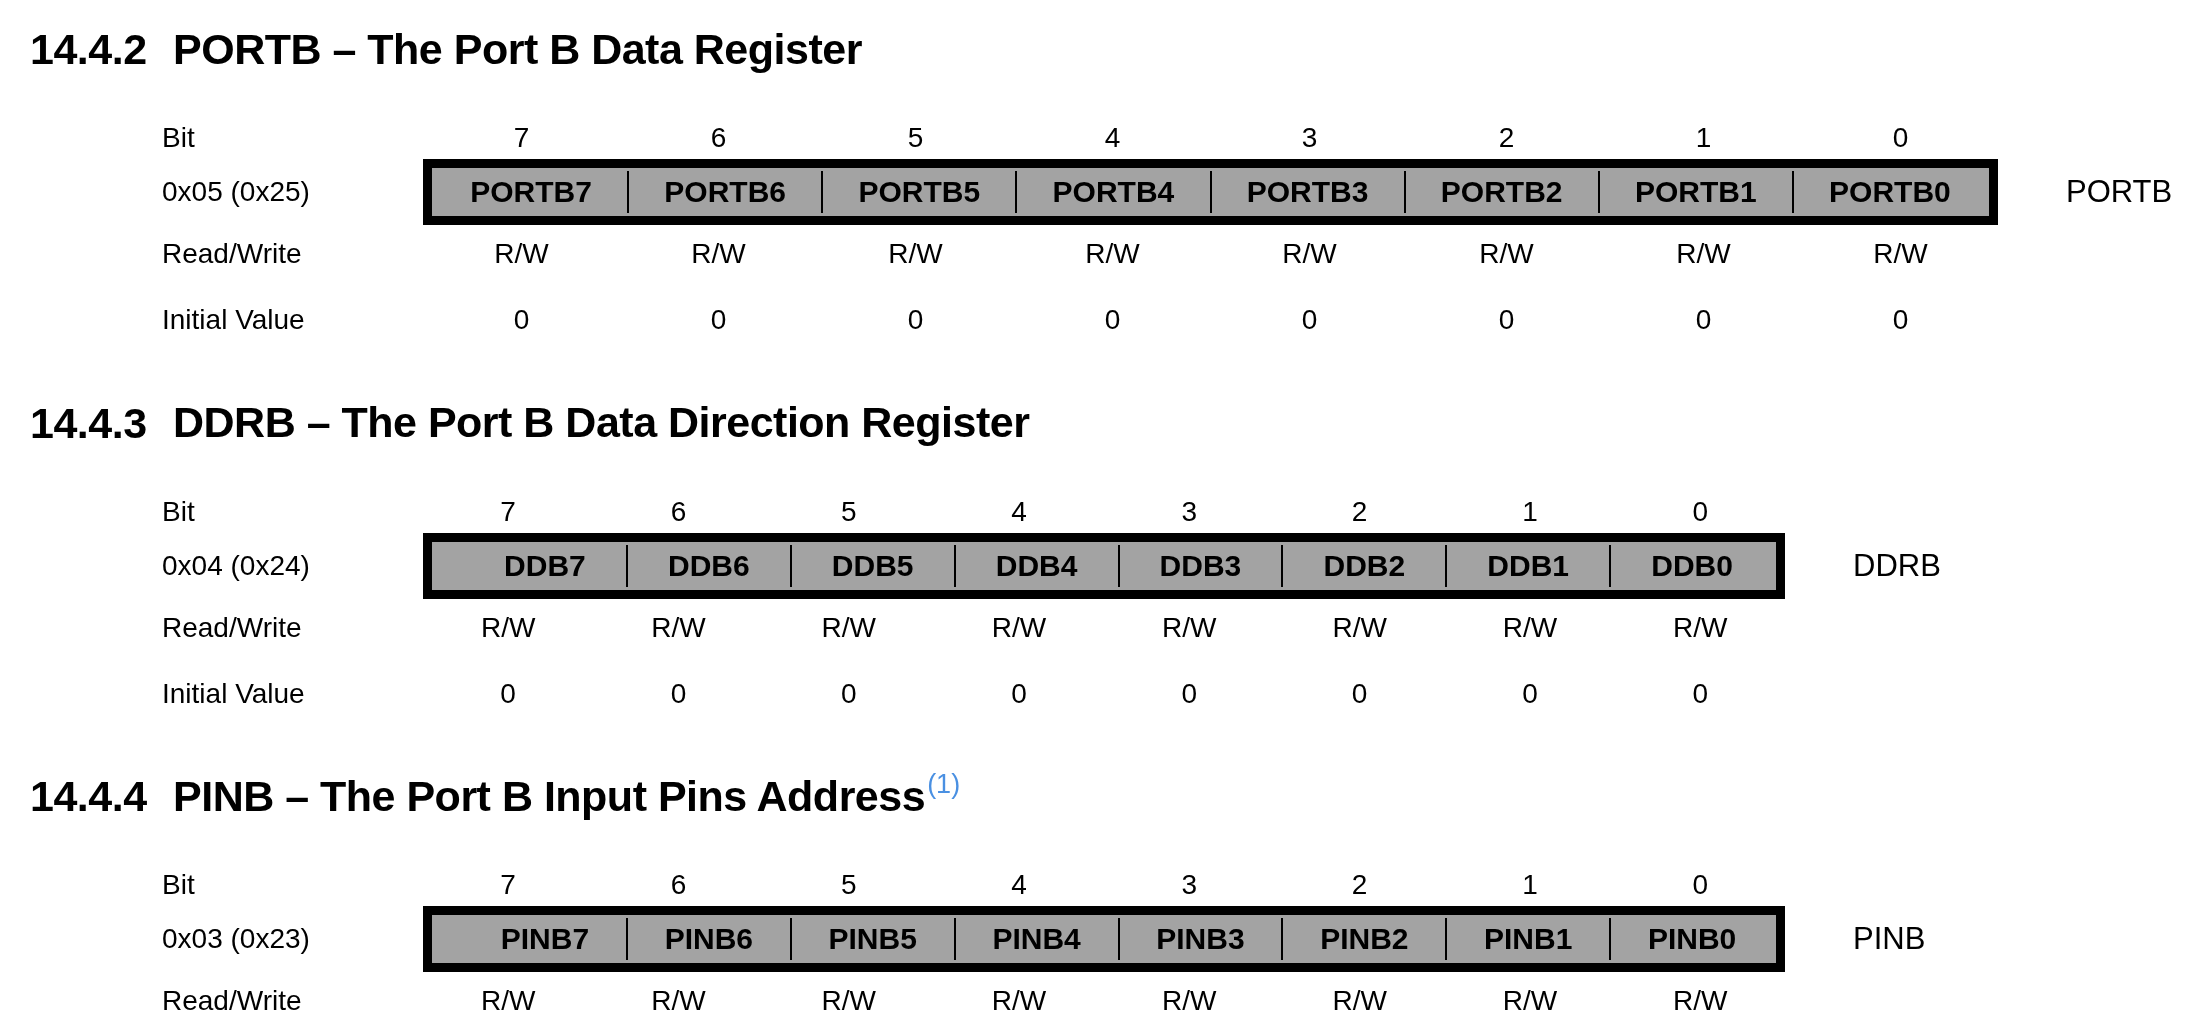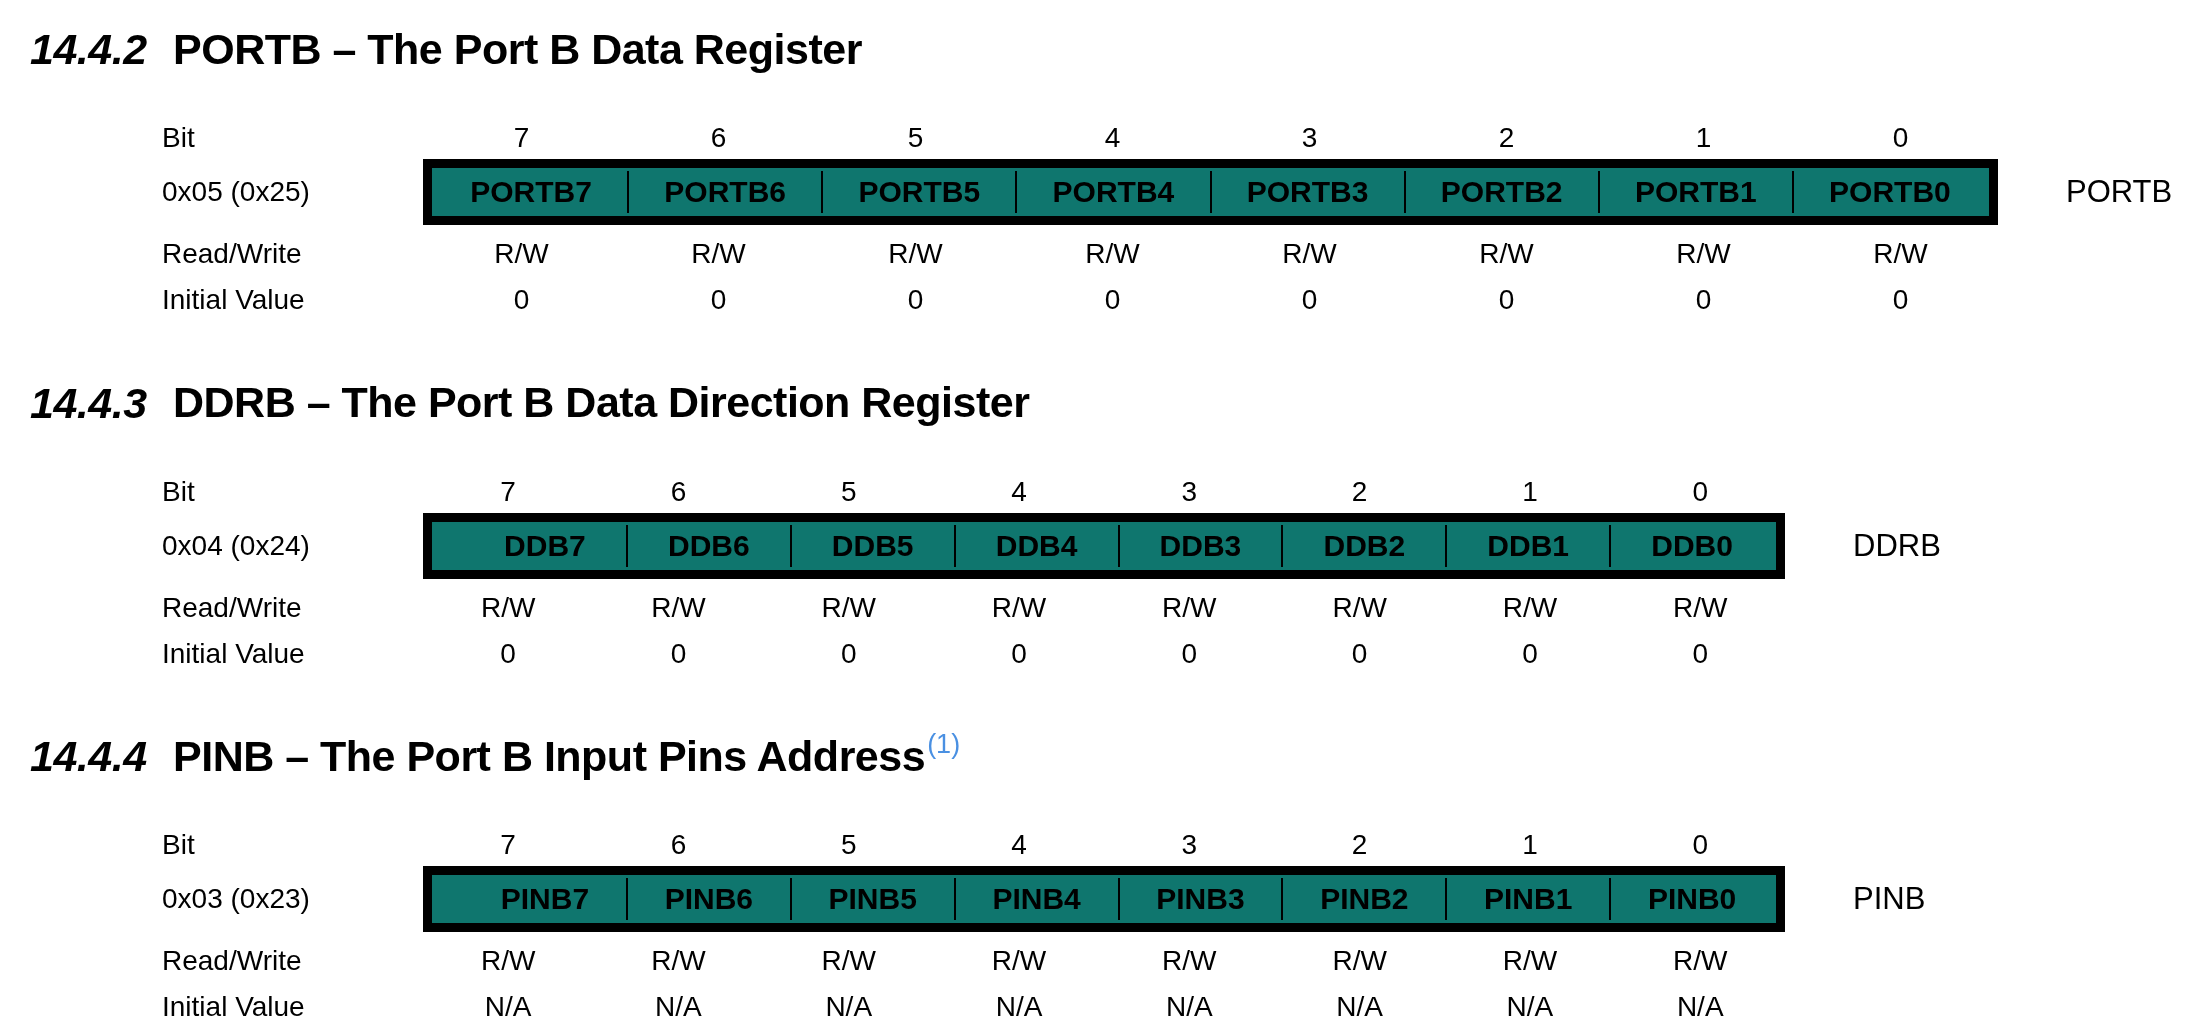--- a/index.html
+++ b/index.html
@@ -17,21 +17,21 @@
   .reg-section { margin-bottom: 52px; }
 
   .sec-heading {
     margin: 0;
     font-size: 43px;
     font-weight: bold;
     line-height: 48px;
     letter-spacing: -0.5px;
     white-space: nowrap;
   }
-  .sec-num { display: inline-block; width: 143px; font-style: italic; }
+  .sec-num { display: inline-block; width: 143px; }
   .footnote-ref {
     font-size: 27px;
     font-weight: normal;
     color: #4a90e2;
     letter-spacing: 0;
     position: relative;
     top: -3px;
     margin-left: 2px;
   }
 
@@ -54,21 +54,21 @@
   .wide  .col { width: 197px; }
   .narrow .col { width: 170.3px; }
 
   .bit-row { margin-bottom: 4px; }
 
   .reg-box {
     display: flex;
     border: 9px solid #000000;
     padding: 3px;
     height: 66px;
-    background: #0f766e;
+    background: #a3a3a3;
   }
   .wide  .reg-box { width: 1575px; }
   .narrow .reg-box { width: 1362px; padding-left: 32px; }
   .reg-cell {
     flex: 1 1 0;
     text-align: center;
     font-size: 30px;
     font-weight: bold;
     line-height: 42px;
     border-right: 2px solid #000000;
@@ -78,21 +78,21 @@
   .reg-cell:last-child { border-right: none; }
 
   .reg-name {
     margin-left: 32px;
     font-size: 31px;
     font-weight: normal;
     white-space: nowrap;
   }
 
   .rw-row { margin-top: 12px; }
-  .iv-row { margin-top: 12px; }
+  .iv-row { margin-top: 32px; }
 </style>
 </head>
 <body>
 
 <section class="reg-section">
   <h2 class="sec-heading"><span class="sec-num">14.4.2</span><span class="sec-title">PORTB – The Port B Data Register</span><sup class="footnote-ref"></sup></h2>
   <div class="reg-figure wide">
     <div class="row bit-row">
       <div class="row-label">Bit</div>
       <div class="cells">

